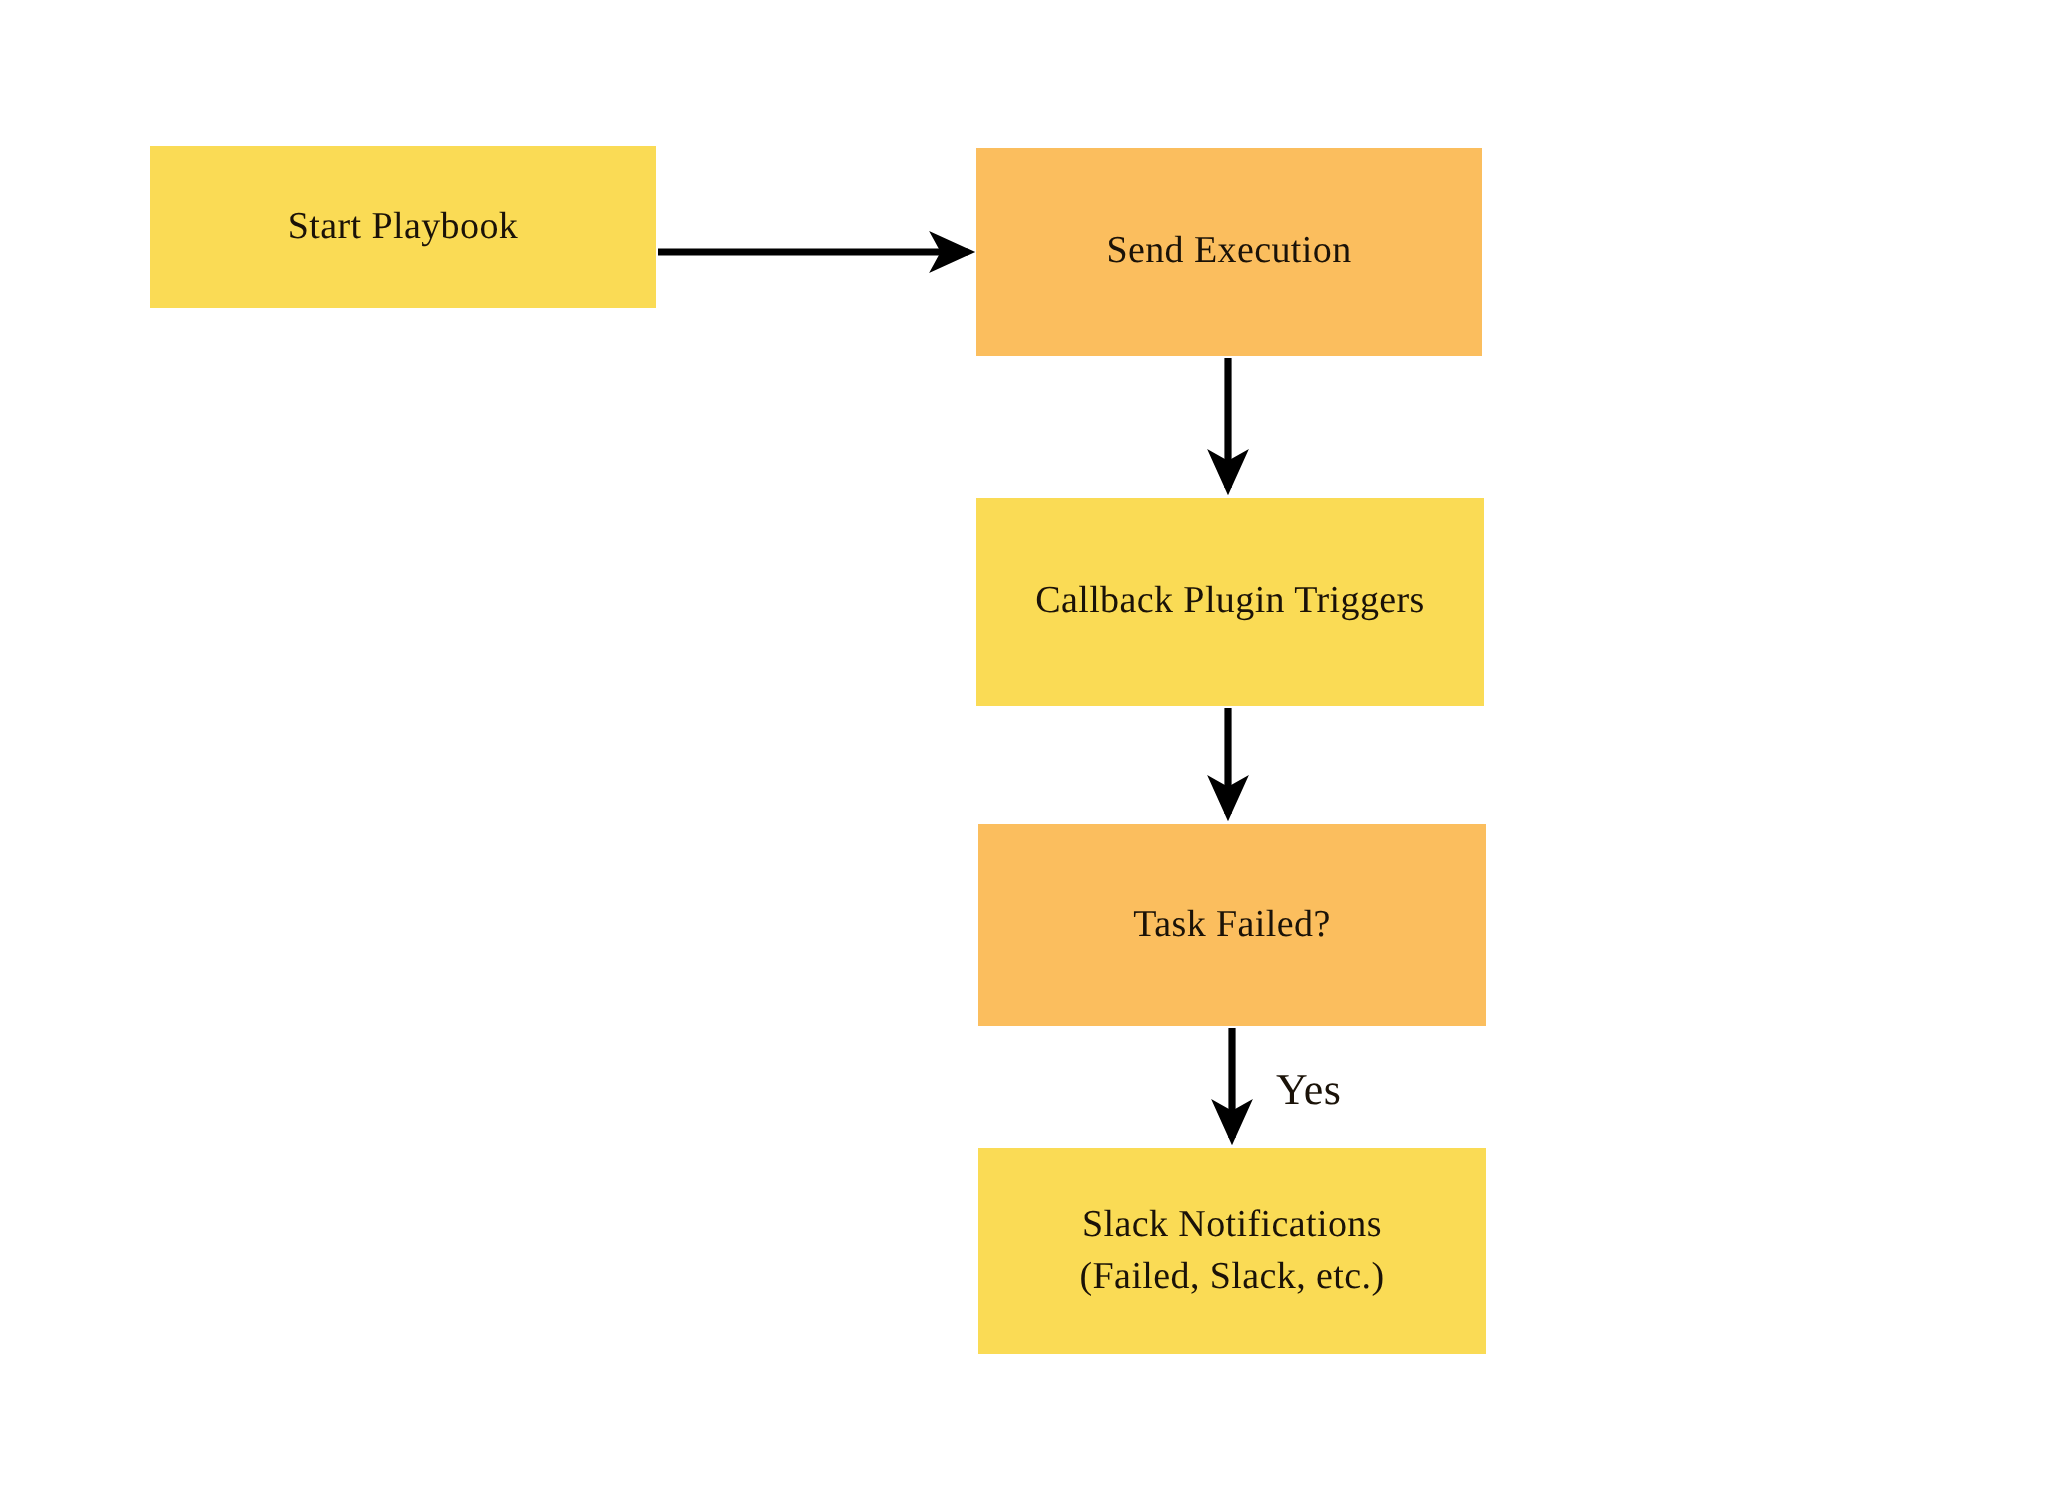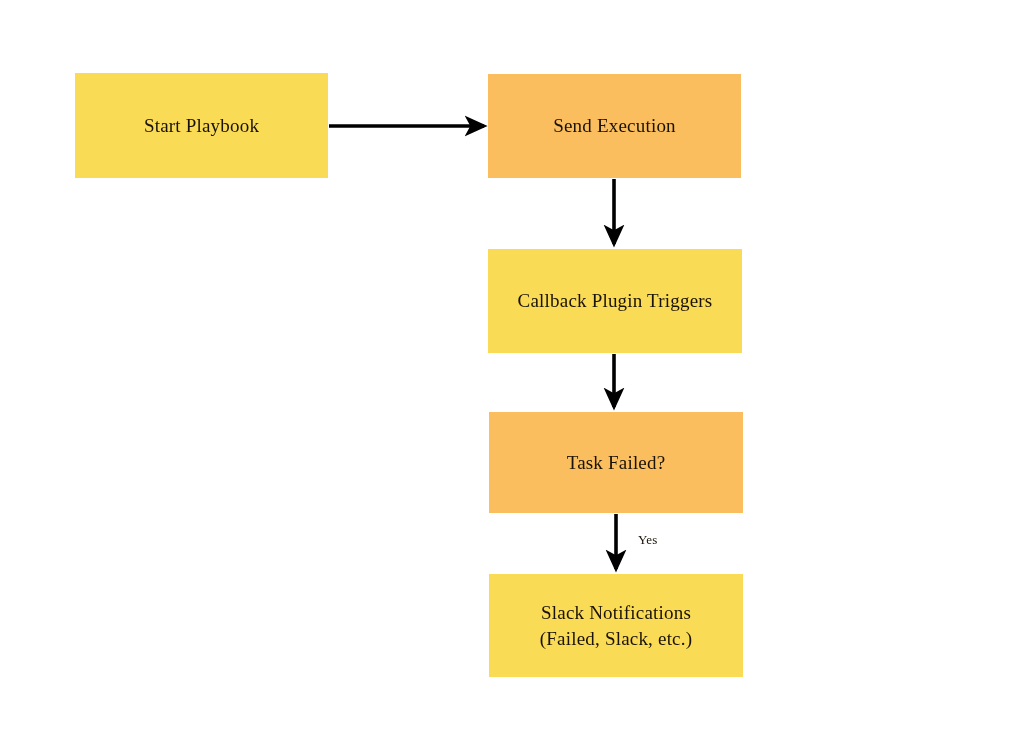--- a/index.html
+++ b/index.html
@@ -31,21 +31,21 @@
   .node-label {
     display: block;
     width: 100%;
   }
   .node-line {
     display: block;
   }
   .edge-label {
     position: absolute;
     color: #1a1208;
-    font-size: 13px;
+    font-size: 22px;
     letter-spacing: 0.2px;
     white-space: nowrap;
   }
   svg.edges {
     position: absolute;
     left: 0;
     top: 0;
     width: 1024px;
     height: 745px;
     overflow: visible;
@@ -65,21 +65,21 @@
 
     <line x1="329" y1="126" x2="484" y2="126" stroke="#000000" stroke-width="3.6" marker-end="url(#arrowhead)"></line>
 
     <line x1="614" y1="179" x2="614" y2="244" stroke="#000000" stroke-width="3.6" marker-end="url(#arrowhead)"></line>
 
     <line x1="614" y1="354" x2="614" y2="407" stroke="#000000" stroke-width="3.6" marker-end="url(#arrowhead)"></line>
 
     <line x1="616" y1="514" x2="616" y2="569" stroke="#000000" stroke-width="3.6" marker-end="url(#arrowhead)"></line>
   </svg>
 
-  <div class="node" style="left:75px; top:73px; width:253px; height:105px; background:#fadb55;">
+  <div class="node" style="left:75px; top:73px; width:253px; height:81px; background:#fadb55;">
     <span class="node-label">
       <span class="node-line">Start Playbook</span>
     </span>
   </div>
 
   <div class="node" style="left:488px; top:74px; width:253px; height:104px; background:#fbbe5e;">
     <span class="node-label">
       <span class="node-line">Send Execution</span>
     </span>
   </div>

